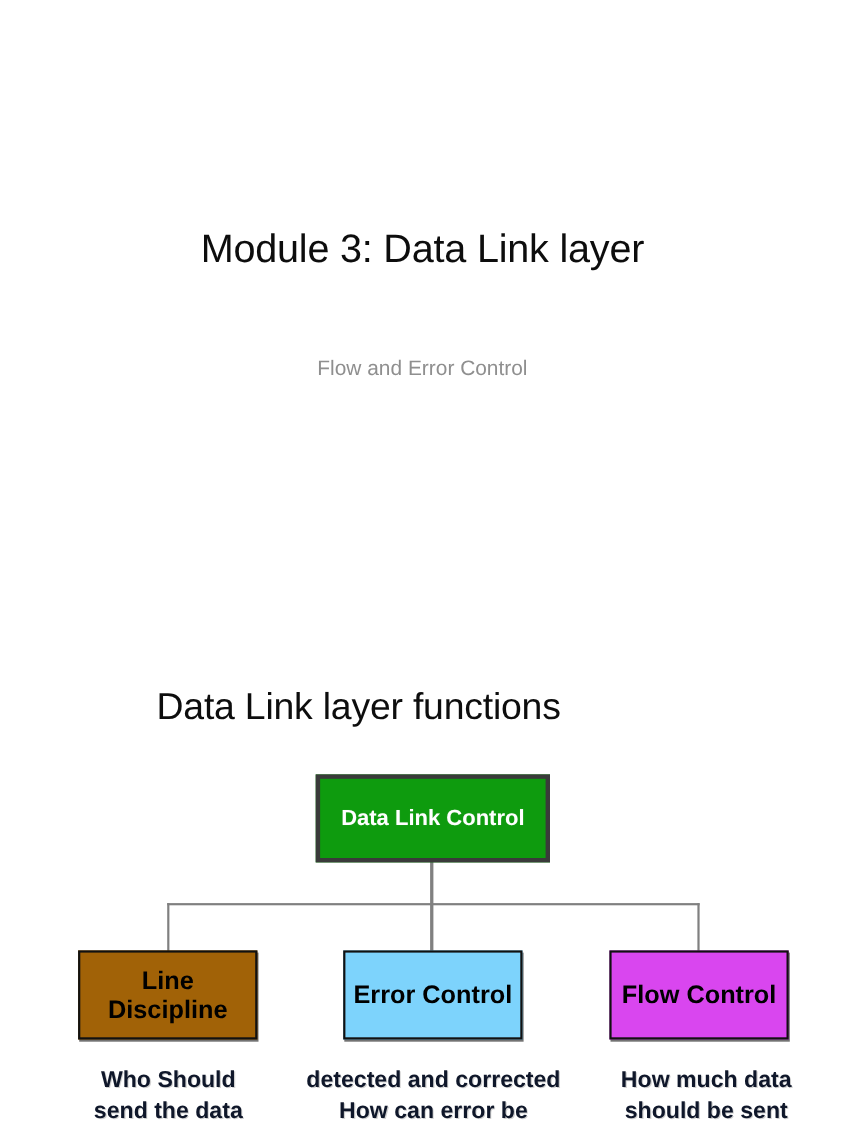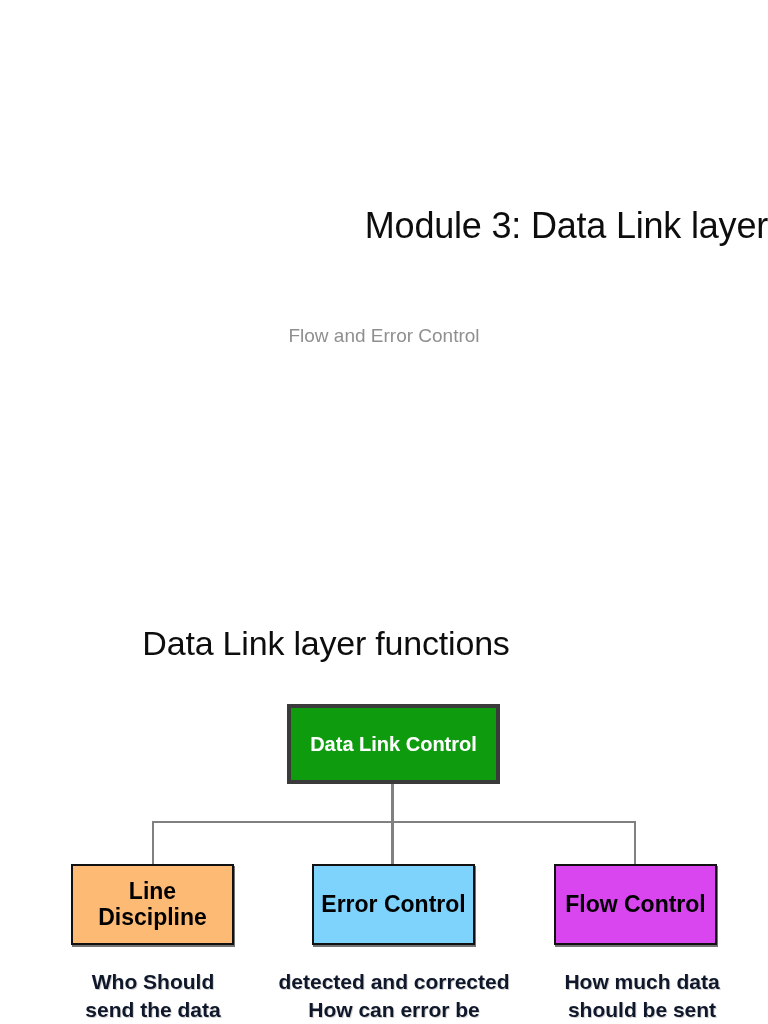--- a/index.html
+++ b/index.html
@@ -32,21 +32,20 @@
     text-align: center;
   }
   .slide-title {
     font-family: "Liberation Sans", sans-serif;
     font-size: 36px;
     font-weight: 400;
     color: #0d0d0d;
     letter-spacing: -0.2px;
     line-height: 1.15;
     margin: 0;
-    text-align: right;
   }
   .slide-subtitle {
     font-family: "Liberation Sans", sans-serif;
     font-size: 19px;
     font-weight: 400;
     color: #8f8f8f;
     line-height: 1.15;
     margin: 0;
     padding-top: 79px;
   }
@@ -108,21 +107,21 @@
     color: #000000;
     font-size: 23px;
     font-weight: 700;
     border: 2px solid #111111;
     box-shadow: 1px 2px 0 rgba(0,0,0,0.55);
   }
 
   .node-line-discipline {
     left: 71px;
     width: 163px;
-    background: #fdba74;
+    background: #a16207;
   }
   .node-error-control {
     left: 312px;
     width: 163px;
     background: #7dd3fc;
   }
   .node-flow-control {
     left: 554px;
     width: 163px;
     background: #d946ef;

